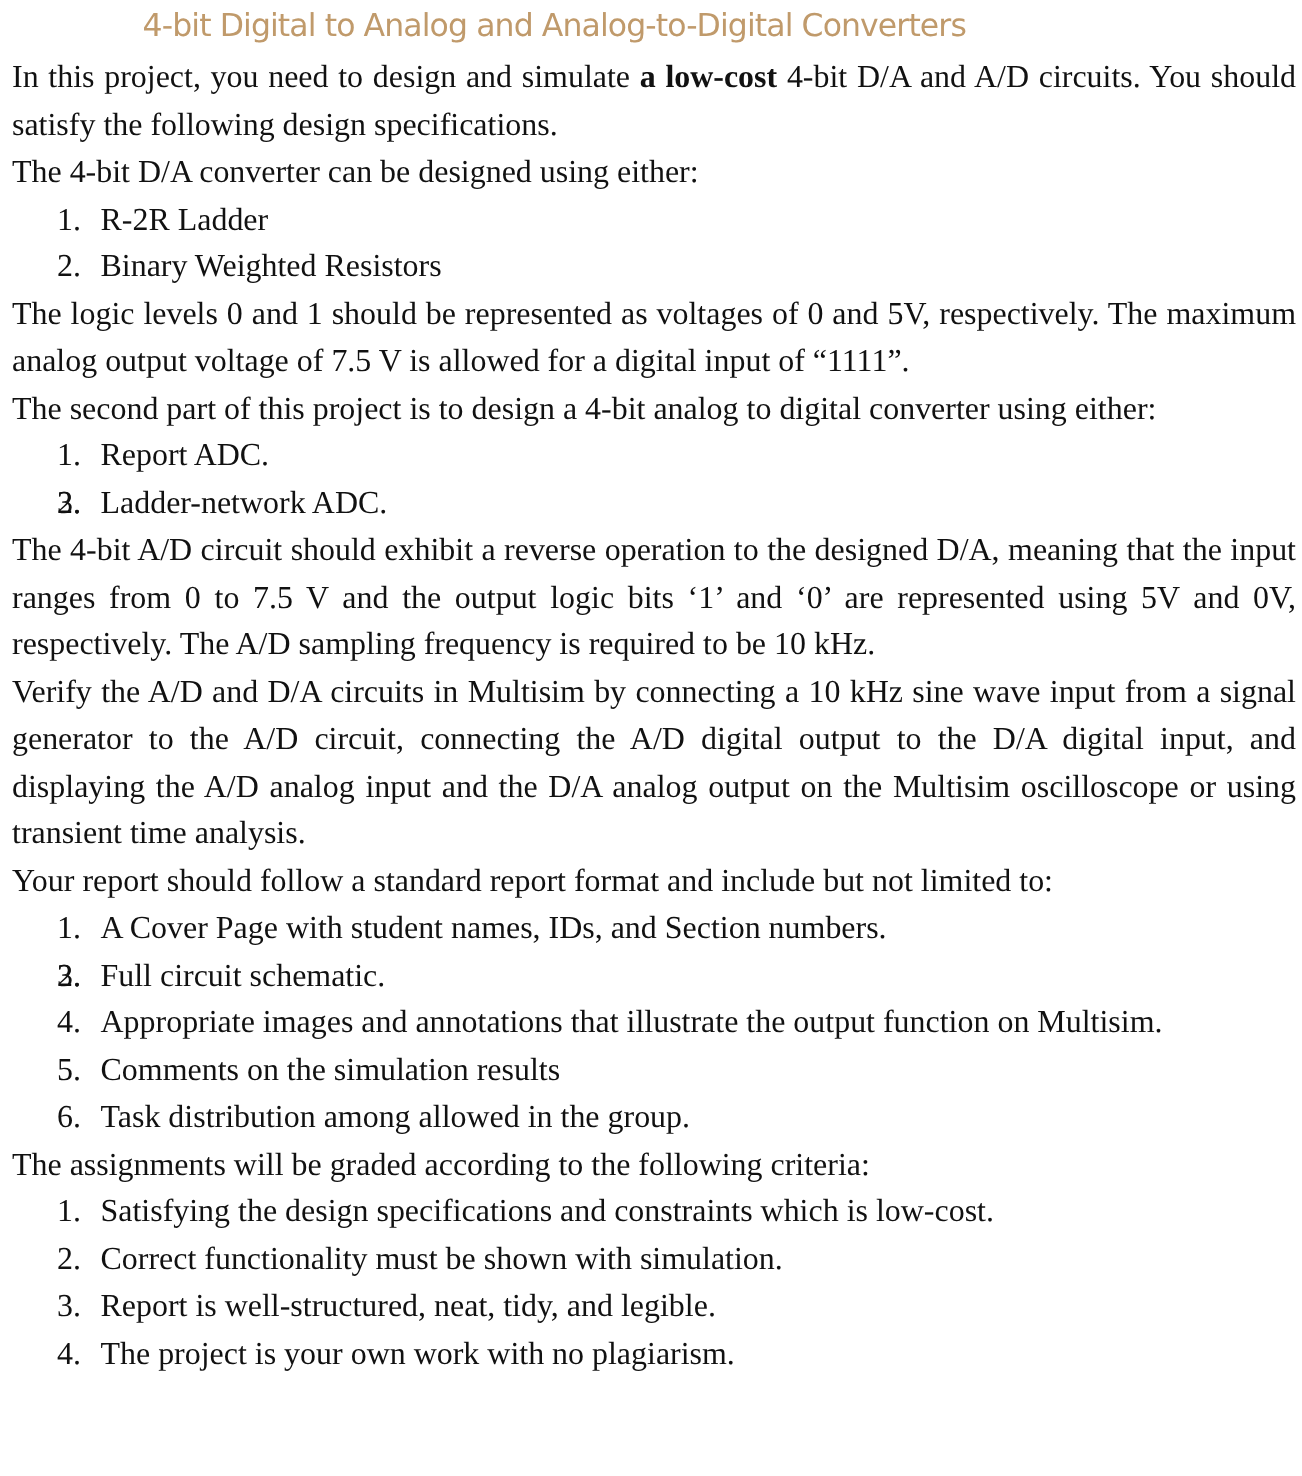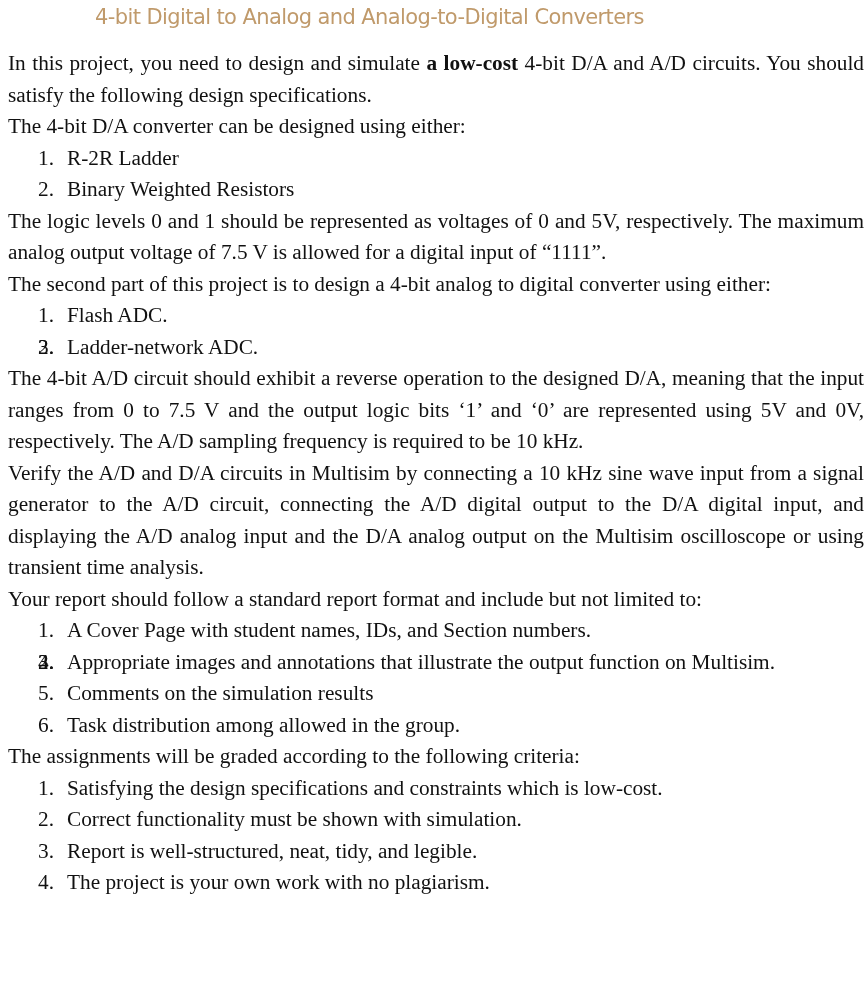--- a/index.html
+++ b/index.html
@@ -33,21 +33,20 @@
     }
     .body {
       position: absolute;
       top: 36px;
       left: 8px;
       width: 856px;
       font-family: "Liberation Serif", serif;
       font-size: 21.3px;
       color: #111111;
       line-height: 31.5px;
-      margin-top: 12px;
     }
     .p {
       margin: 0;
       text-align: justify;
       text-align-last: left;
     }
     ol {
       margin: 0;
       padding: 0;
       list-style: none;
@@ -76,34 +75,34 @@
     <p class="p">The 4-bit D/A converter can be designed using either:</p>
     <ol>
       <li><span class="num">1.</span><span>R-2R Ladder</span></li>
       <li><span class="num">2.</span><span>Binary Weighted Resistors</span></li>
     </ol>
 
     <p class="p">The logic levels 0 and 1 should be represented as voltages of 0 and 5V, respectively. The maximum analog output voltage of 7.5 V is allowed for a digital input of “1111”.</p>
 
     <p class="p">The second part of this project is to design a 4-bit analog to digital converter using either:</p>
     <ol>
-      <li><span class="num">1.</span><span>Flash ADC.</span></li>
+      <li><span class="num">1.</span><span>Report ADC.</span></li>
       <li><span class="num">2.</span></li>
       <li><span class="num">3.</span><span>Ladder-network ADC.</span></li>
     </ol>
 
     <p class="p">The 4-bit A/D circuit should exhibit a reverse operation to the designed D/A, meaning that the input ranges from 0 to 7.5 V and the output logic bits ‘1’ and ‘0’ are represented using 5V and 0V, respectively. The A/D sampling frequency is required to be 10 kHz.</p>
 
     <p class="p">Verify the A/D and D/A circuits in Multisim by connecting a 10 kHz sine wave input from a signal generator to the A/D circuit, connecting the A/D digital output to the D/A digital input, and displaying the A/D analog input and the D/A analog output on the Multisim oscilloscope or using transient time analysis.</p>
 
     <p class="p">Your report should follow a standard report format and include but not limited to:</p>
     <ol>
       <li><span class="num">1.</span><span>A Cover Page with student names, IDs, and Section numbers.</span></li>
       <li><span class="num">2.</span></li>
-      <li><span class="num">3.</span></li>
+      <li><span class="num">3.</span><span>Full circuit schematic.</span></li>
       <li><span class="num">4.</span><span>Appropriate images and annotations that illustrate the output function on Multisim.</span></li>
       <li><span class="num">5.</span><span>Comments on the simulation results</span></li>
       <li><span class="num">6.</span><span>Task distribution among allowed in the group.</span></li>
     </ol>
 
     <p class="p">The assignments will be graded according to the following criteria:</p>
     <ol>
       <li><span class="num">1.</span><span>Satisfying the design specifications and constraints which is low-cost.</span></li>
       <li><span class="num">2.</span><span>Correct functionality must be shown with simulation.</span></li>
       <li><span class="num">3.</span><span>Report is well-structured, neat, tidy, and legible.</span></li>

